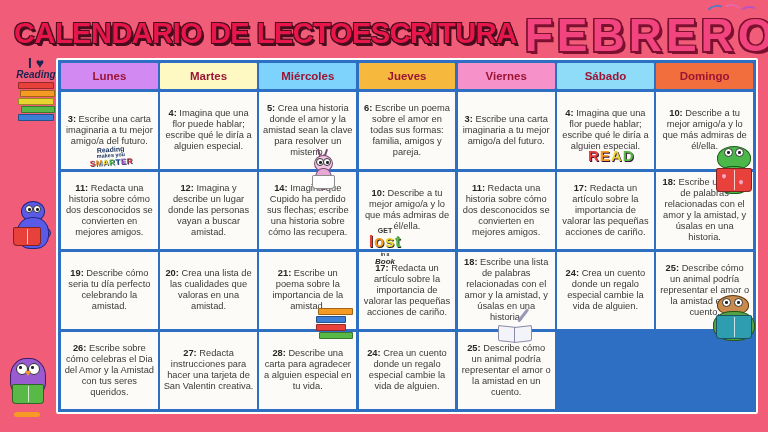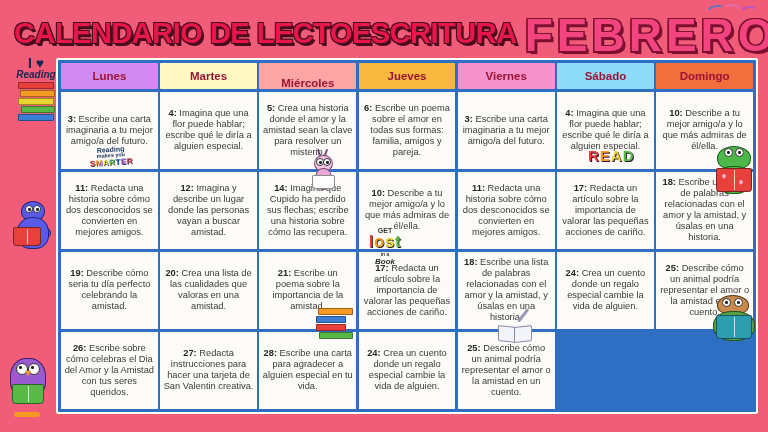--- a/index.html
+++ b/index.html
@@ -145,21 +145,21 @@
     <i class="w3"></i>
   </div>
 
 <div class="grid" id="grid">
     <div class="hcell" style="background: rgb(210, 137, 242);">
       <span>Lunes</span>
     </div>
     <div class="hcell" style="background: #fef9c3;">
       <span>Martes</span>
     </div>
-    <div class="hcell" style="background: #fca5a5; align-items: flex-end;">
+    <div class="hcell" style="background: #7dd3fc;">
       <span>Miércoles</span>
     </div>
     <div class="hcell" style="background: rgb(246, 185, 62);">
       <span>Jueves</span>
     </div>
     <div class="hcell" style="background: rgb(246, 145, 201);">
       <span>Viernes</span>
     </div>
     <div class="hcell" style="background: rgb(142, 220, 248);">
       <span>Sábado</span>
@@ -230,21 +230,21 @@
     <div class="cell">
       <span class="cellwrap"><b>25:</b> <span>Describe cómo un animal podría representar el amor o la amistad en un cuento.</span></span>
     </div>
     <div class="cell">
       <span class="cellwrap"><b>26:</b> <span>Escribe sobre cómo celebras el Dia del Amor y la Amistad con tus seres queridos.</span></span>
     </div>
     <div class="cell">
       <span class="cellwrap"><b>27:</b> <span>Redacta instrucciones para hacer una tarjeta de San Valentin creativa.</span></span>
     </div>
     <div class="cell">
-      <span class="cellwrap"><b>28:</b> <span>Escribe una carta para agradecer a alguien especial en tu vida.</span></span>
+      <span class="cellwrap"><b>28:</b> <span>Describe una carta para agradecer a alguien especial en tu vida.</span></span>
     </div>
     <div class="cell">
       <span class="cellwrap"><b>24:</b> <span>Crea un cuento donde un regalo especial cambie la vida de alguien.</span></span>
     </div>
     <div class="cell">
       <span class="cellwrap"><b>25:</b> <span>Describe cómo un animal podría representar el amor o la amistad en un cuento.</span></span>
     </div>
   </div>
 
 <div class="st st-ilr">

